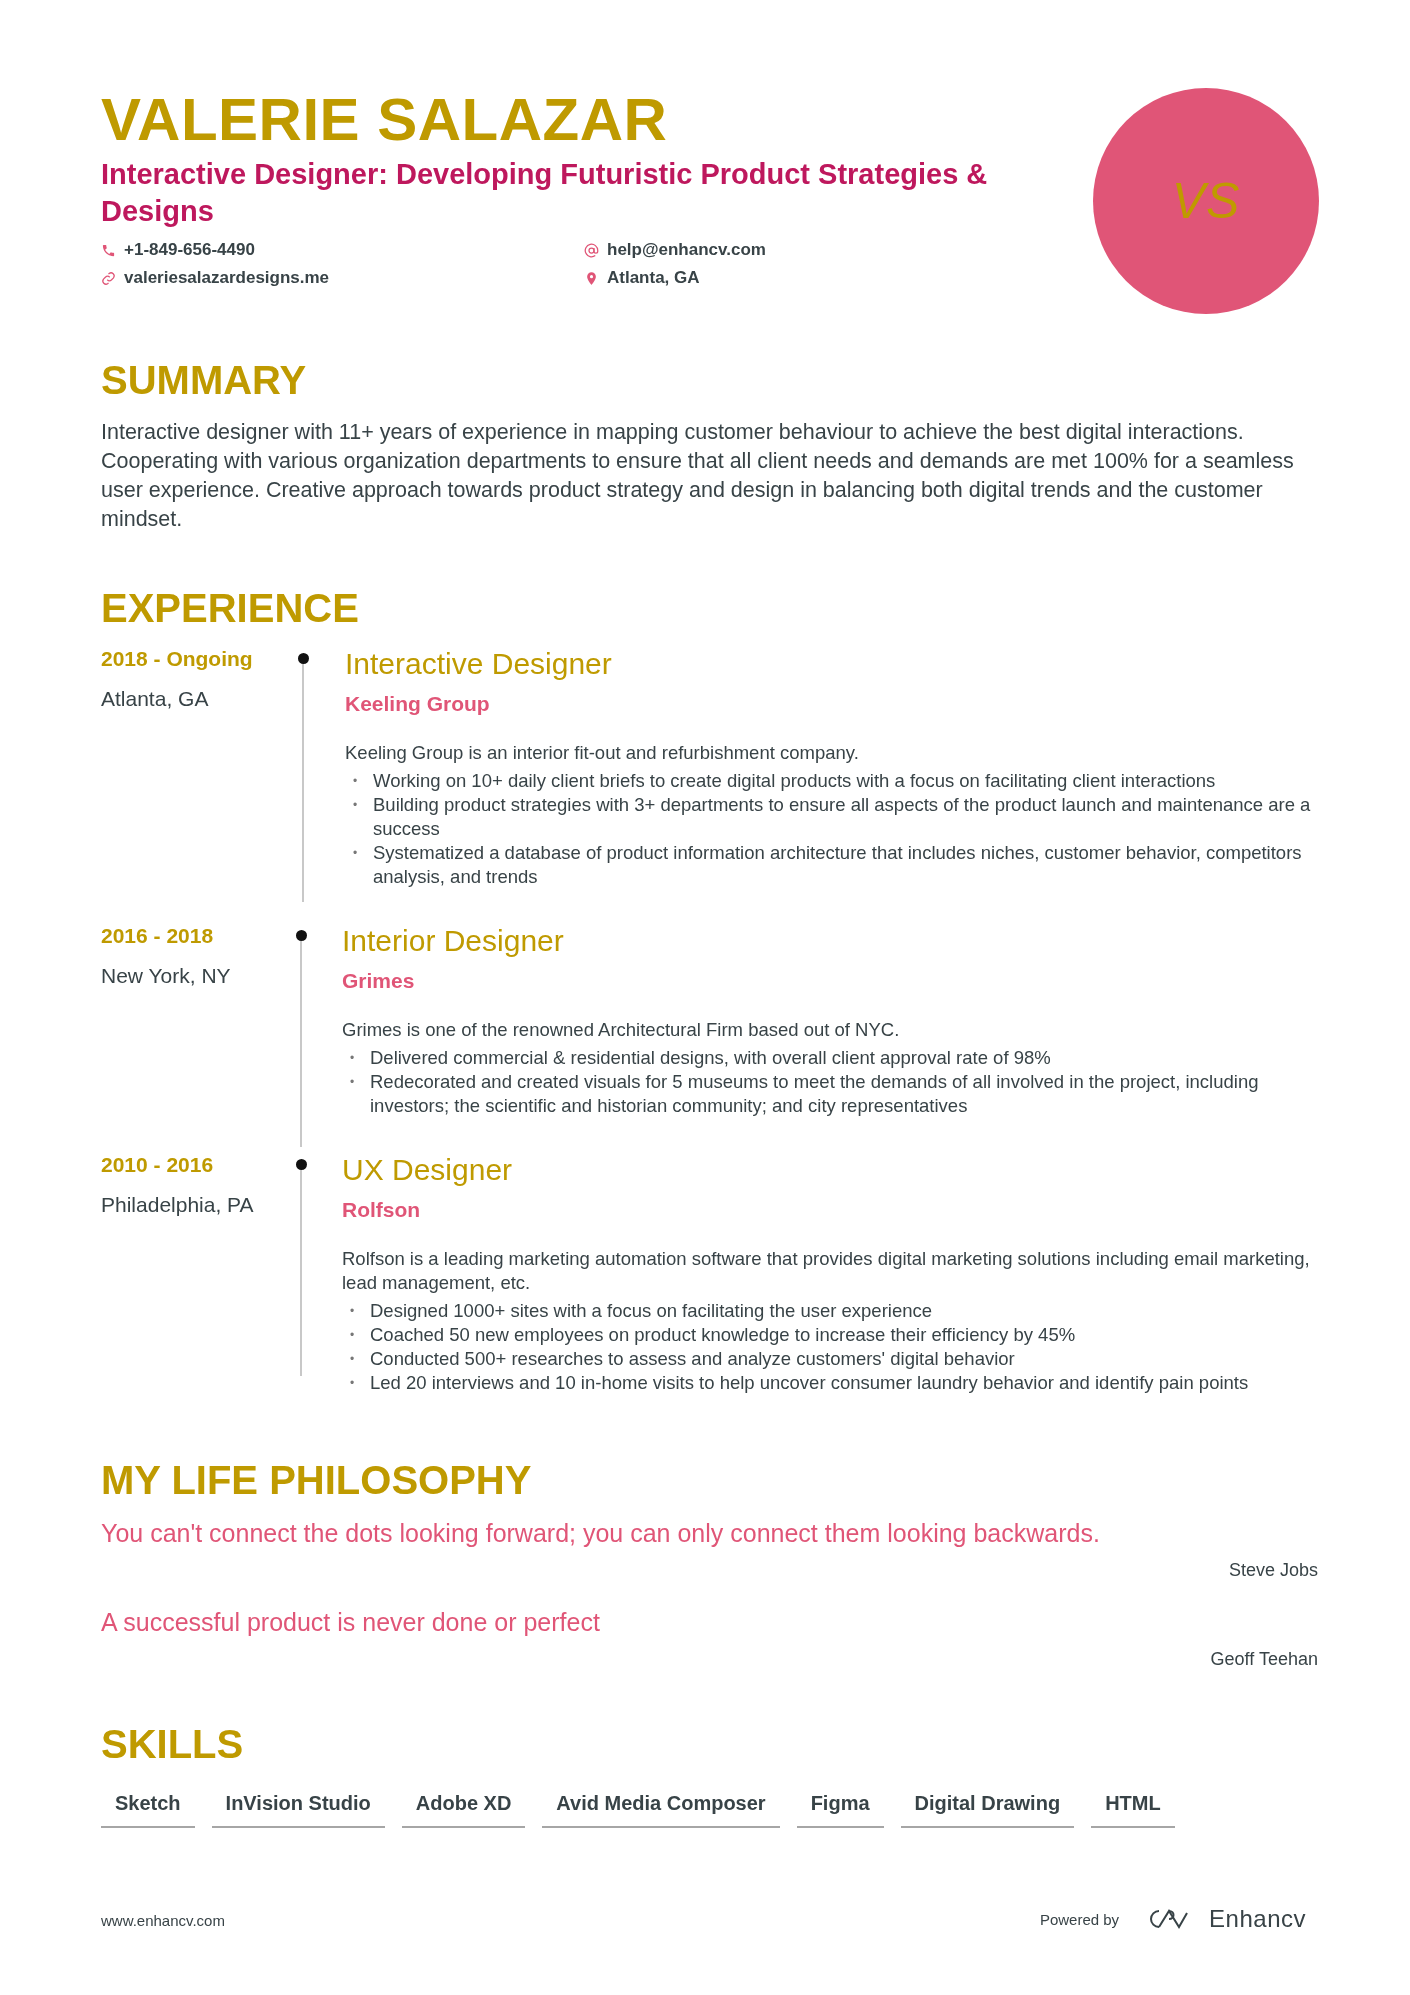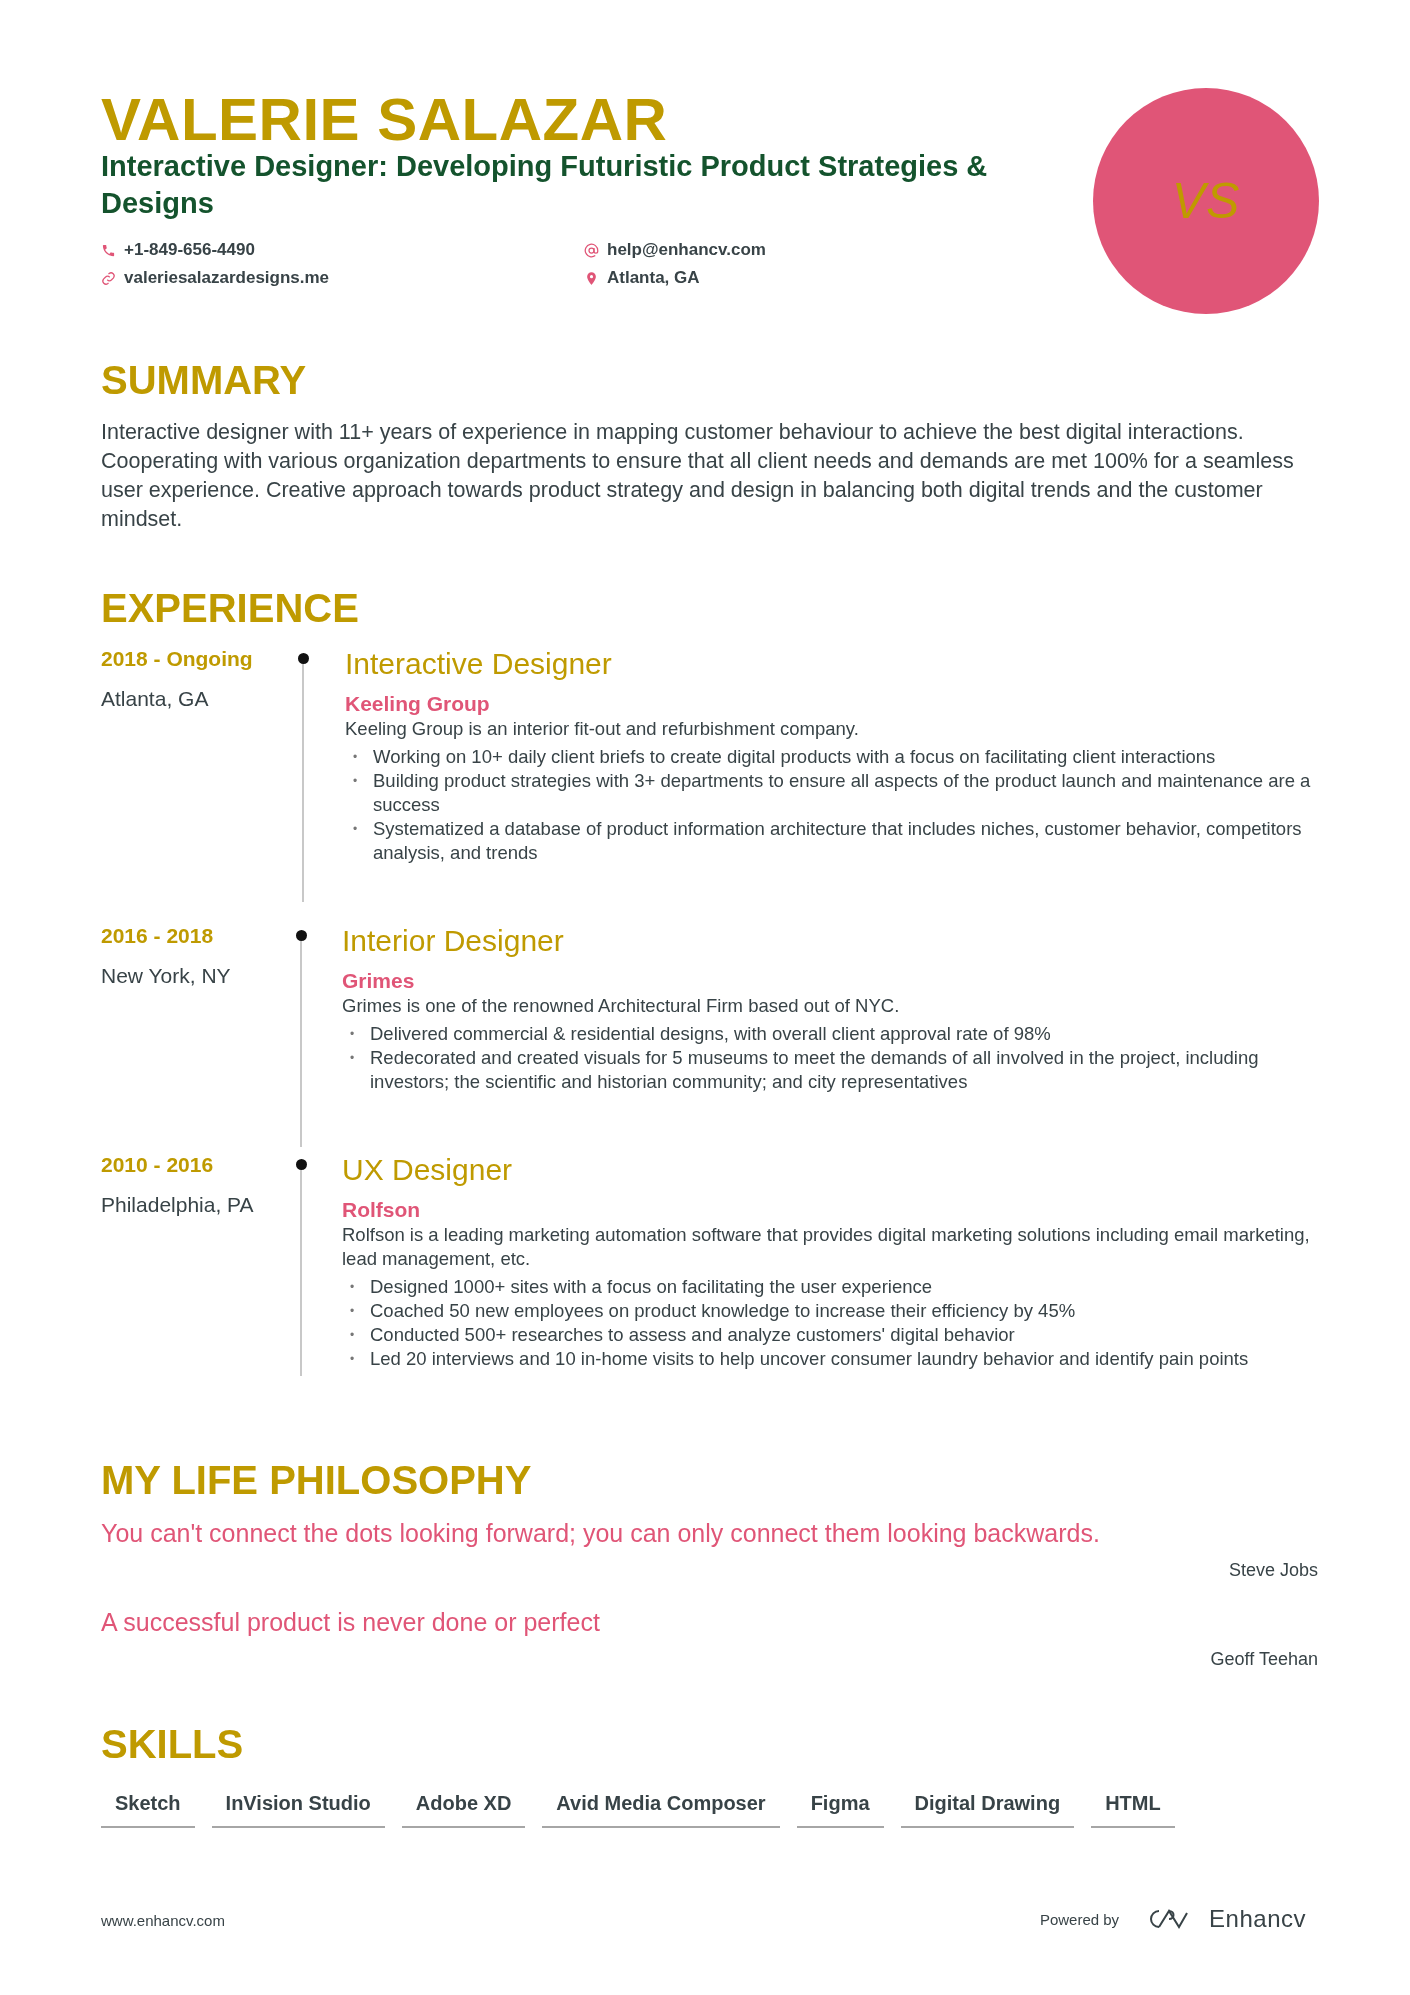--- a/index.html
+++ b/index.html
@@ -1,40 +1,40 @@
 <!DOCTYPE html>
 <html><head>
 <meta charset="utf-8">
 <style>
   * { box-sizing: border-box; margin: 0; padding: 0; }
   html, body { width: 1410px; height: 1995px; background: #ffffff; }
   body { position: relative; font-family: "Liberation Sans", "DejaVu Sans", sans-serif; color: #384347; overflow: hidden; }
 
   .name { position: absolute; left: 101px; top: 84px; font-size: 60px; font-weight: 700; color: #bf9a00; letter-spacing: 0.5px; line-height: 72px; }
-  .headline { position: absolute; left: 101px; top: 148px; width: 980px; font-size: 29px; font-weight: 700; color: #14532d; line-height: 37px; }
+  .headline { position: absolute; left: 101px; top: 156px; width: 980px; font-size: 29px; font-weight: 700; color: #be185d; line-height: 37px; }
 
   .contacts { position: absolute; left: 101px; top: 240px; width: 980px; }
   .contact { position: absolute; display: flex; align-items: center; gap: 8px; font-size: 17px; font-weight: 700; color: #384347; white-space: nowrap; }
   .contact svg { width: 15px; height: 15px; flex: none; }
 
   .avatar { position: absolute; left: 1093px; top: 88px; width: 226px; height: 226px; border-radius: 50%; background: #e05577; display: flex; align-items: center; justify-content: center; font-style: italic; }
   .avatar span { font-size: 50px; color: #bf9a00; font-weight: 400; letter-spacing: 1px; }
 
   .section-title { position: absolute; left: 101px; font-size: 40px; font-weight: 700; color: #bf9a00; line-height: 48px; }
 
   .summary-text { position: absolute; left: 101px; top: 418px; width: 1225px; font-size: 21.5px; line-height: 29px; color: #384347; }
 
   .timeline-line { position: absolute; left: 302px; width: 2px; background: #c8c8c8; }
   .job-dot { position: absolute; width: 11px; height: 11px; border-radius: 50%; background: #111; }
   .job-date { position: absolute; left: 101px; font-size: 21px; font-weight: 700; color: #bf9a00; }
   .job-loc { position: absolute; left: 101px; font-size: 21px; color: #384347; }
   .job-body { position: absolute; width: 990px; }
   .job-title { font-size: 30px; color: #bf9a00; line-height: 38px; font-weight: 400; }
   .job-company { font-size: 21px; font-weight: 700; color: #e05577; margin-top: 8px; line-height: 26px; }
-  .job-desc { font-size: 18.5px; color: #384347; margin-top: 0; line-height: 24px; }
+  .job-desc { font-size: 18.5px; color: #384347; margin-top: 24px; line-height: 24px; }
   .job-bullets { list-style: none; margin-top: 4px; }
   .job-bullets li { position: relative; padding-left: 28px; font-size: 18.5px; line-height: 24px; color: #384347; }
   .job-bullets li::before { content: "•"; position: absolute; left: 8px; top: 0; font-size: 12px; color: #777; }
 
   .quote { position: absolute; left: 101px; font-size: 25px; color: #e05577; line-height: 32px; }
   .quote-author { position: absolute; right: 92px; font-size: 18px; color: #384347; text-align: right; }
 
   .skills { position: absolute; left: 101px; top: 1790px; display: flex; gap: 17px; }
   .skill { font-size: 20px; font-weight: 700; color: #384347; padding: 0 14px 10px 14px; border-bottom: 2px solid #a6a6a6; line-height: 26px; white-space: nowrap; }
 

